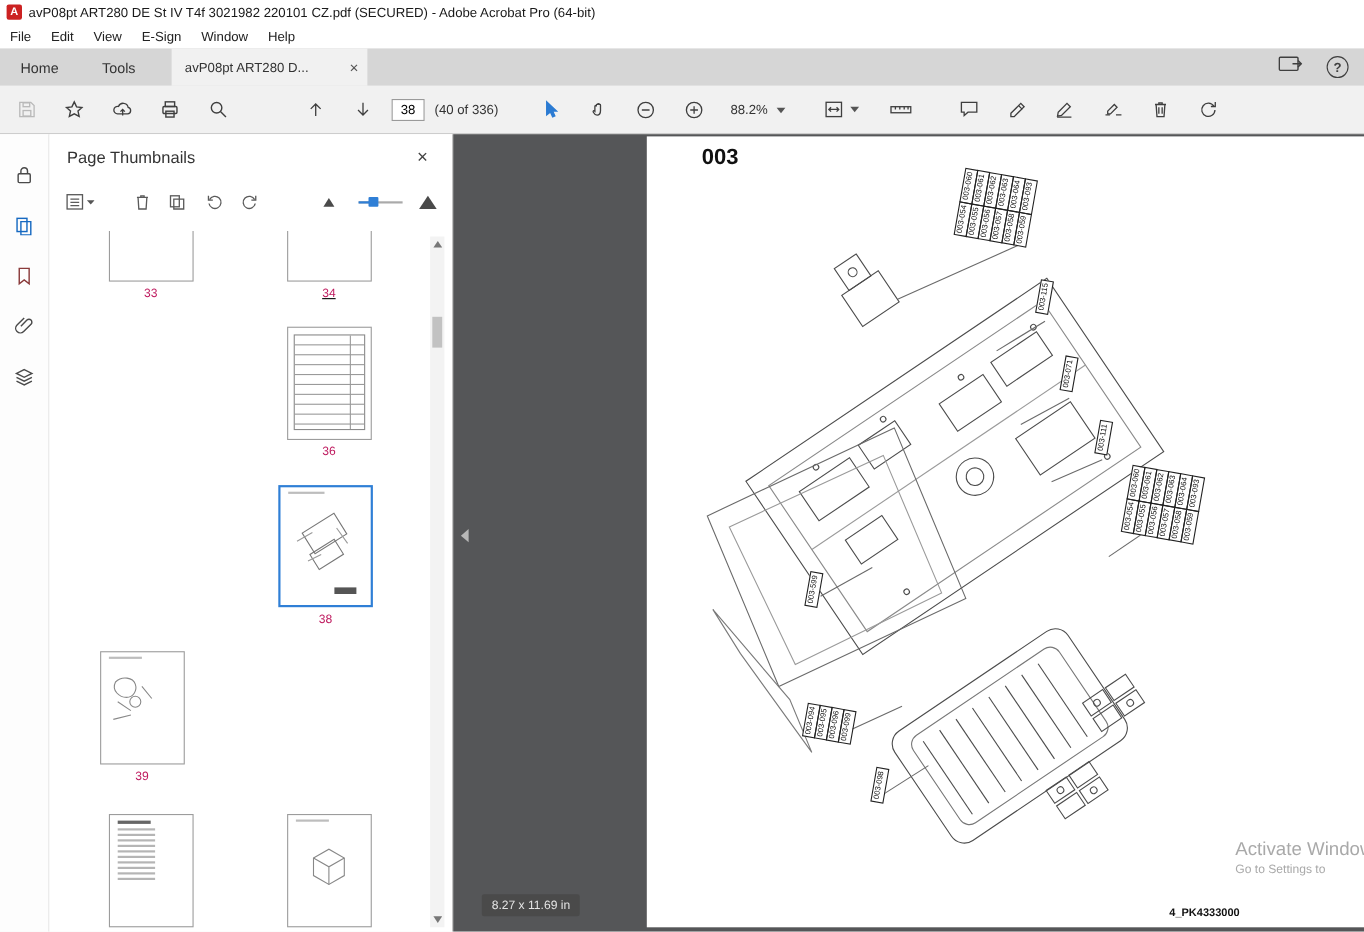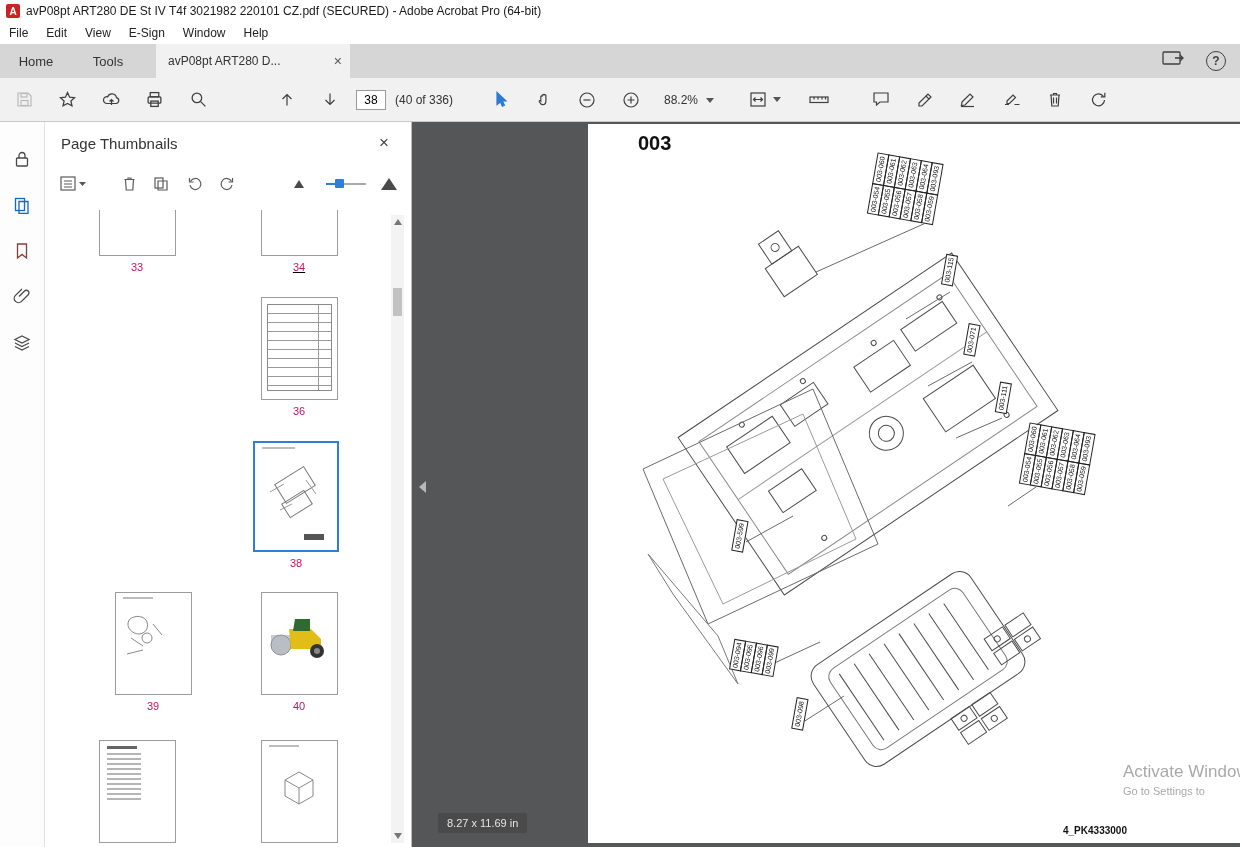--- a/index.html
+++ b/index.html
@@ -14,21 +14,21 @@
     font-size:10px; font-weight:bold; display:flex; align-items:center; justify-content:center; }
 
   
   .menubar { height:22px; display:flex; align-items:center; background:#fff; font-size:12px; color:#222; }
   .menu-item { padding:0 9px; cursor:default; }
 
   
   .tabbar { position:relative; height:34px; background:#d6d6d6; display:flex; align-items:stretch; }
   .tab { width:72px; display:flex; align-items:center; justify-content:center;
     font-size:13px; color:#333; }
-  .doc-tab { margin-left:12px; width:194px; background:#f1f1f1; display:flex; align-items:center;
+  .doc-tab { margin-left:12px; width:178px; background:#f1f1f1; display:flex; align-items:center;
     padding:0 8px 0 12px; font-size:12px; color:#333; gap:6px; }
   .doc-tab .lbl { flex:1; white-space:nowrap; overflow:hidden; }
   .tab-close { font-size:14px; color:#555; }
   .tabbar-right { position:absolute; right:14px; top:0; height:34px; display:flex; align-items:center; gap:22px; }
   .qmark { width:20px; height:20px; border:1.6px solid #3f3f3f; border-radius:50%;
     display:flex; align-items:center; justify-content:center; font-size:12px; font-weight:bold; color:#3f3f3f; }
 
   
   .toolbar { position:relative; height:44px; background:#f1f1f1; border-bottom:1px solid #c9c9c9; }
   .tbtn { position:absolute; top:50%; transform:translate(-50%,-50%); width:32px; height:32px;
@@ -66,21 +66,21 @@
   .wedge.big { border-left-width:8px; border-right-width:8px; border-bottom-width:12px; }
   .slider-track { position:absolute; left:281px; top:17px; width:40px; height:2px; background:#aaa; }
   .slider-fill { position:absolute; left:0; top:0; width:12px; height:2px; background:#2f7fd6; }
   .slider-knob { position:absolute; left:9px; top:-4px; width:9px; height:9px; background:#2f7fd6; border-radius:1px; }
 
   .thumb-list { position:absolute; left:0; top:88px; right:0; bottom:0; overflow:hidden; }
   .cell { position:absolute; width:86px; text-align:center; }
   .cell-0 { left:49px; top:-57px; } .cell-1 { left:211px; top:-57px;text-decoration:underline; }
   .cell-2 { left:49px; top:87px;  } .cell-3 { left:211px; top:87px; }
   .cell-4 { left:49px; top:235px; } .cell-5 { left:208px; top:231px; }
-  .cell-6 { left:65px; top:382px;text-align:center; } .cell-7 { left:211px; top:382px; }
+  .cell-6 { left:41px; top:382px;text-align:center; } .cell-7 { left:211px; top:382px; }
   .cell-8 { left:49px; top:530px; } .cell-9 { left:211px; top:530px; }
   .thumb { position:relative; margin:0 auto; width:77px; height:103px; background:#fff;
     border:1px solid #9c9c9c; overflow:hidden; }
   .selected .thumb { width:86px; height:111px; border:2px solid #2f7fd6; }
   .tnum { margin-top:5px; font-size:11px; color:#be185d; }
   .hd { height:3px; background:#666; margin:5px 7px 4px; }
   .tl { height:2px; background:#bdbdbd; margin:3px 7px; }
   .w40{width:40%} .w50{width:50%} .w60{width:60%} .w70{width:70%}
   .tblm { position:absolute; left:5px; right:5px; top:6px; bottom:8px; border:1px solid #8a8a8a; }
   .tr { height:9px; border-bottom:1px solid #9a9a9a; }
@@ -406,33 +406,20 @@
           </div>
           <div class="cell cell-6">
             <div class="thumb"><div class="tl w40" style="margin-right:40px;margin-top:4px"></div><svg width="72" height="88" viewBox="0 0 72 88">
                 <g stroke="#888" fill="none">
                   <path d="M12 18c6-6 16-4 18 2s-2 12-8 12-14-6-10-14z"></path>
                   <circle cx="30" cy="36" r="5"></circle>
                   <path d="M14 36l12 8M36 22l9 11M10 52l16-4"></path>
                 </g>
               </svg></div>
             <div class="tnum">39</div>
-          </div>
-          <div class="cell cell-7">
-            <div class="thumb"><svg width="73" height="99" viewBox="0 0 73 99">
-                <g>
-                  <rect x="8" y="42" width="22" height="14" fill="#c9cdd2"></rect>
-                  <circle cx="18" cy="52" r="10" fill="#b9bec5" stroke="#8d9298"></circle>
-                  <path d="M26 36h22l10 10v10H28z" fill="#e3bd17"></path>
-                  <path d="M32 26h15v12H30z" fill="#2e6b2e"></path>
-                  <circle cx="54" cy="58" r="7" fill="#333"></circle>
-                  <circle cx="54" cy="58" r="3" fill="#888"></circle>
-                </g>
-              </svg></div>
-            <div class="tnum">40</div>
           </div>
           <div class="cell cell-8">
             <div class="thumb">
               <div class="hd" style="width:30px"></div>
               <div class="tshort"></div>
               <div class="tshort"></div>
               <div class="tshort"></div>
               <div class="tshort"></div>
               <div class="tshort"></div>
               <div class="tshort"></div>

